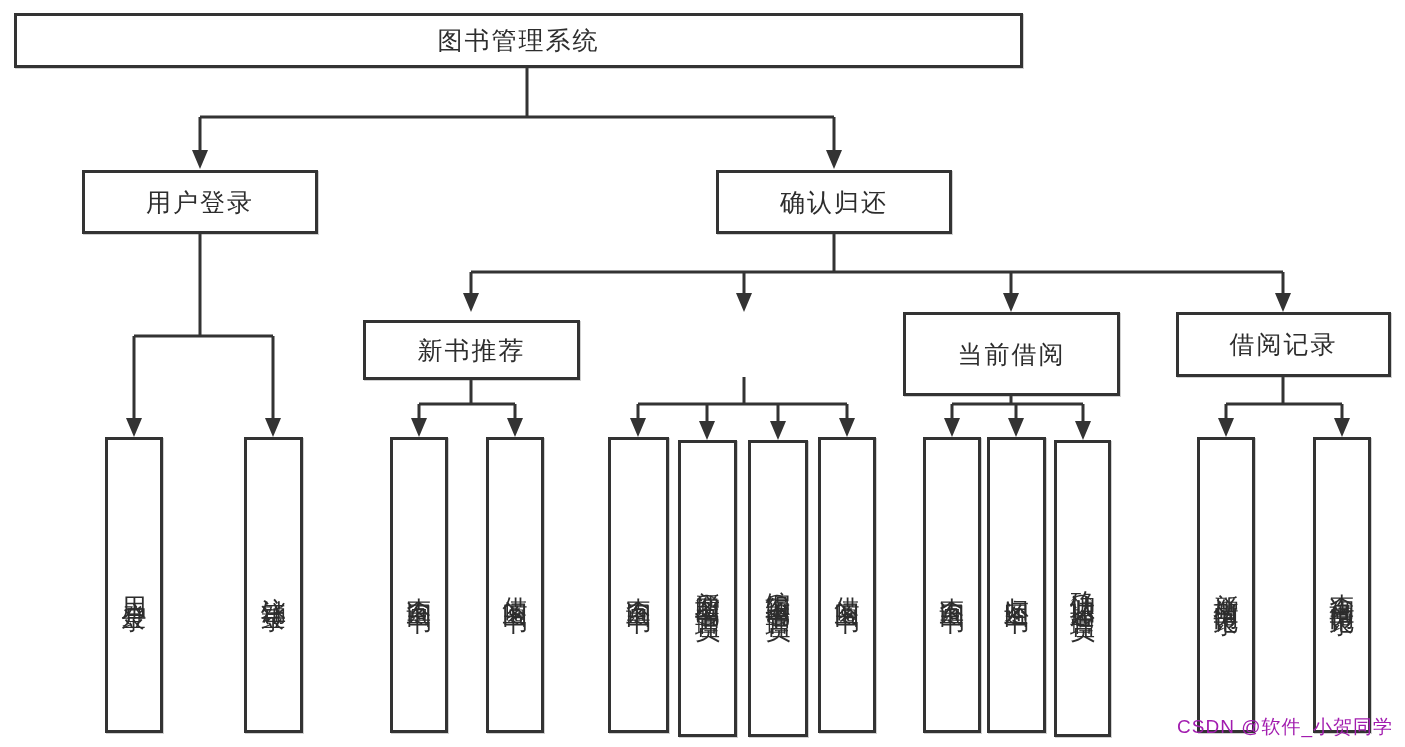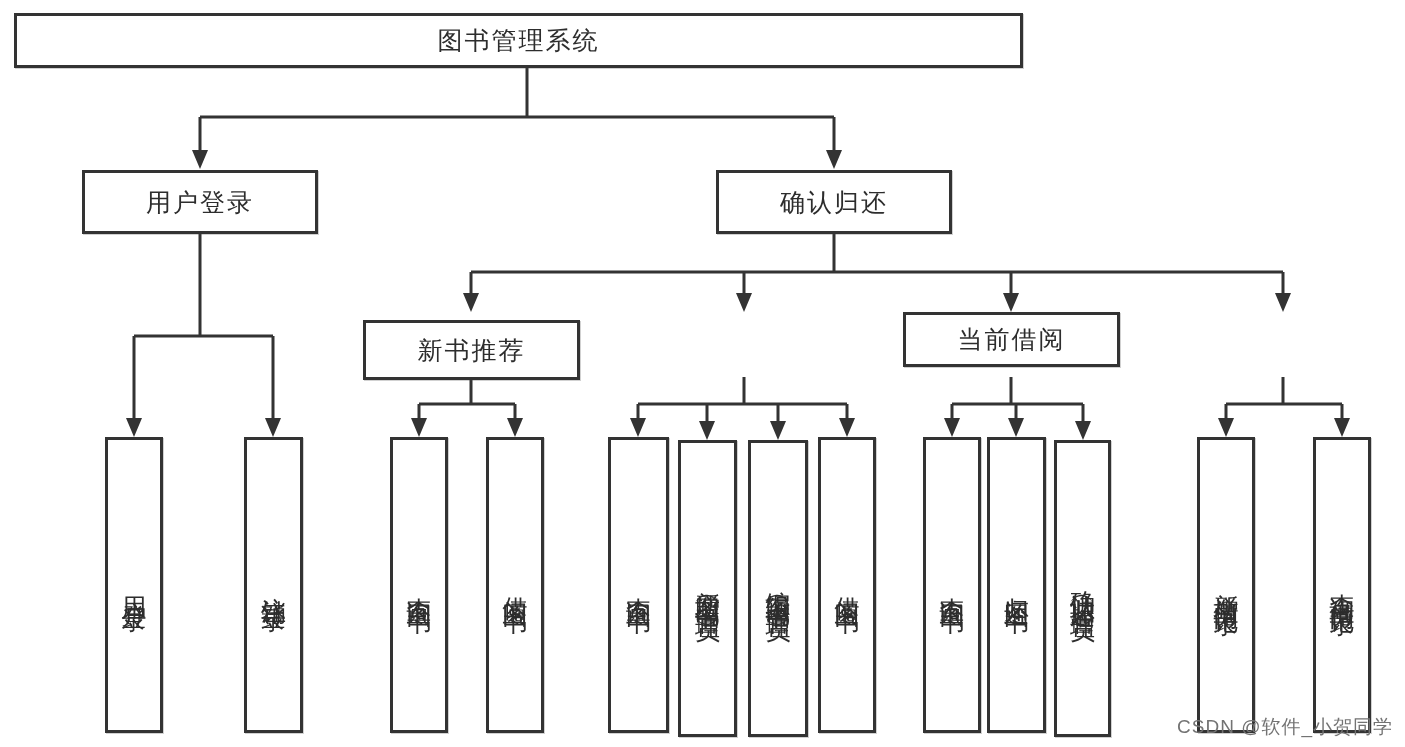--- a/index.html
+++ b/index.html
@@ -15,21 +15,21 @@
     display:flex;align-items:center;justify-content:center;
     box-shadow:1px 1px 0 rgba(70,70,70,0.25);
   }
   .hnode{font-size:25px;letter-spacing:2px;white-space:nowrap;}
   .vnode{
     writing-mode:vertical-rl;text-orientation:mixed;
     font-size:25px;letter-spacing:4px;line-height:1;
   }
   .watermark{
     position:absolute;top:714px;right:12px;z-index:5;
-    font-size:19px;letter-spacing:1px;color:#737373;white-space:nowrap;
+    font-size:19px;letter-spacing:1px;color:#a21caf;white-space:nowrap;
   }
 </style>
 </head>
 <body>
 
 <div class="stage">
 
   <svg class="wires" width="1405" height="747">
     <path fill="none" stroke="#333333" stroke-width="3" d="M527,68 V117 M200,117 H834 M200,117 V151 M834,117 V151
          M200,234 V336 M134,336 H273 M134,336 V420 M273,336 V420
@@ -46,21 +46,22 @@
          M944,418 L960,418 L952,437 Z M1008,418 L1024,418 L1016,437 Z M1075,421 L1091,421 L1083,440 Z
          M1218,418 L1234,418 L1226,437 Z M1334,418 L1350,418 L1342,437 Z"></path>
   </svg>
 
   <div class="node hnode" style="left:14px;top:13px;width:1009px;height:55px;">图书管理系统</div>
 
   <div class="node hnode" style="left:82px;top:170px;width:236px;height:64px;">用户登录</div>
   <div class="node hnode" style="left:716px;top:170px;width:236px;height:64px;">确认归还</div>
 
   <div class="node hnode" style="left:363px;top:312px;width:217px;height:60px;margin-top:8px;">新书推荐</div>
-  <div class="node hnode" style="left:903px;top:312px;width:217px;height:55px;">当前借阅</div>
+  <div class="node hnode" style="left:903px;top:312px;width:217px;height:84px;">当前借阅</div>
+  <div class="node hnode" style="left:1176px;top:312px;width:215px;height:65px;">借阅记录</div>
 
   <div class="node vnode" style="left:105px;top:437px;width:58px;height:296px;">用户登录</div>
   <div class="node vnode" style="left:244px;top:437px;width:59px;height:296px;">注销登录</div>
 
   <div class="node vnode" style="left:390px;top:437px;width:58px;height:296px;">查询图书</div>
   <div class="node vnode" style="left:486px;top:437px;width:58px;height:296px;">借阅图书</div>
 
   <div class="node vnode" style="left:608px;top:437px;width:61px;height:296px;">查询图书</div>
   <div class="node vnode" style="left:678px;top:440px;width:59px;height:297px;">新增图书（管理员）</div>
   <div class="node vnode" style="left:748px;top:440px;width:60px;height:297px;">编辑图书（管理员）</div>

